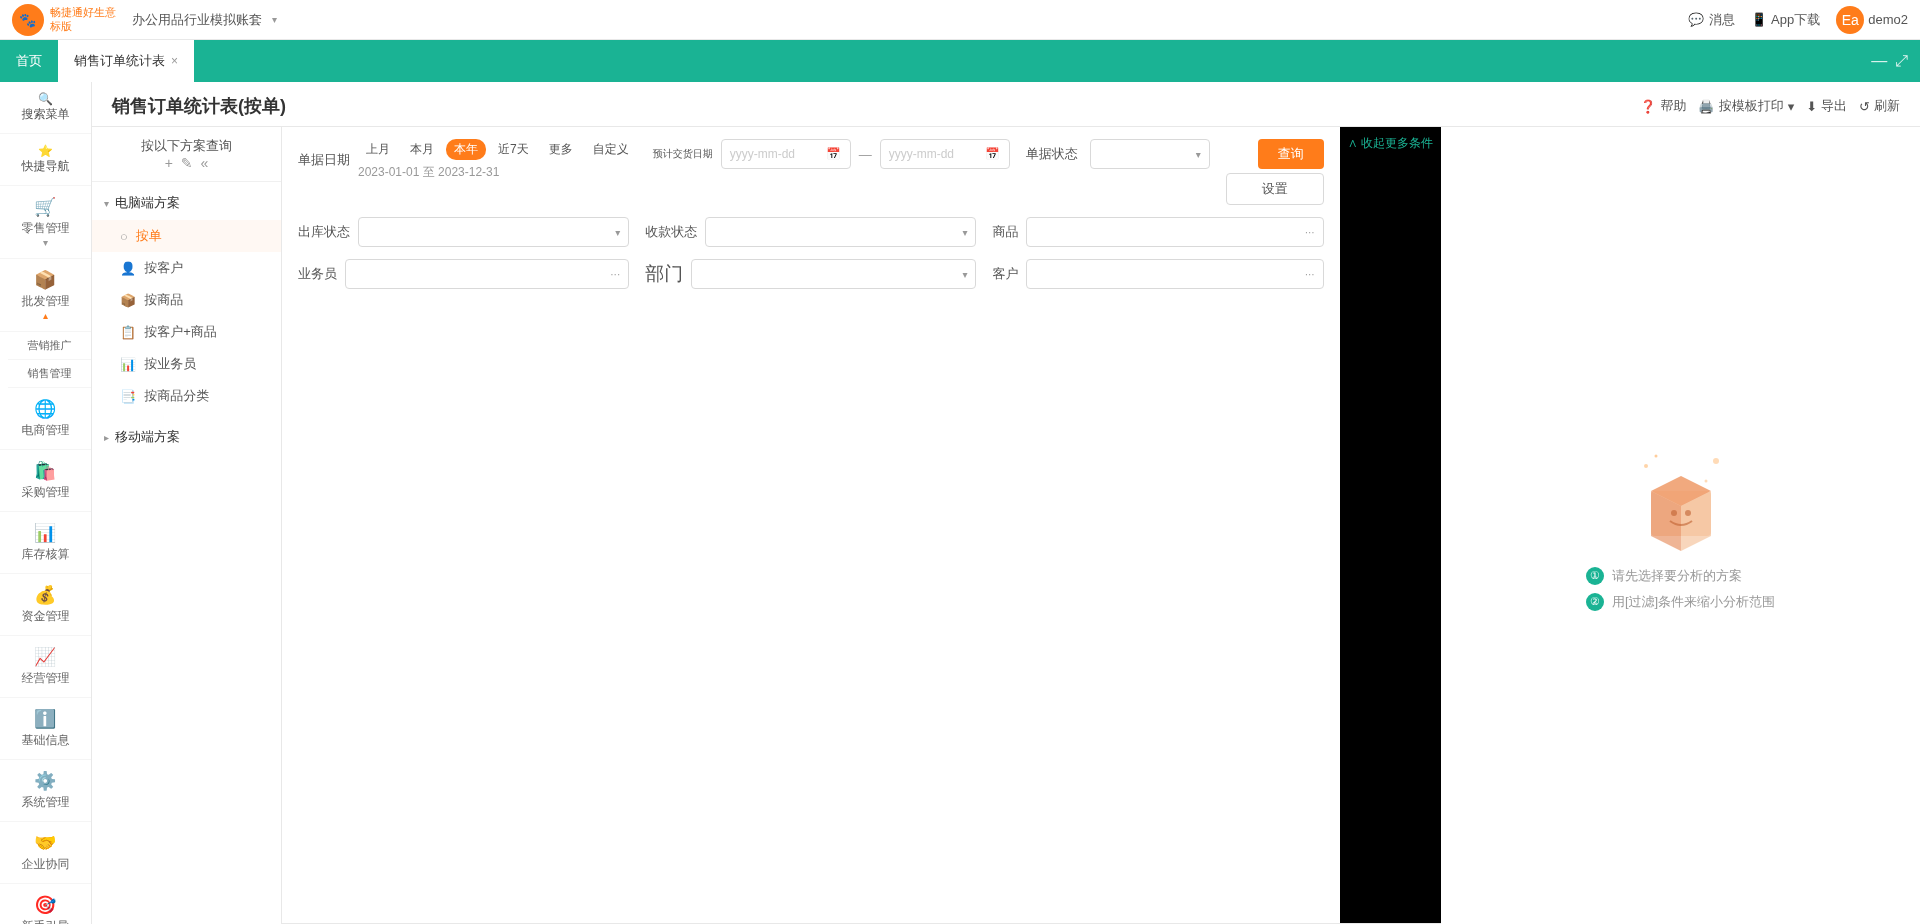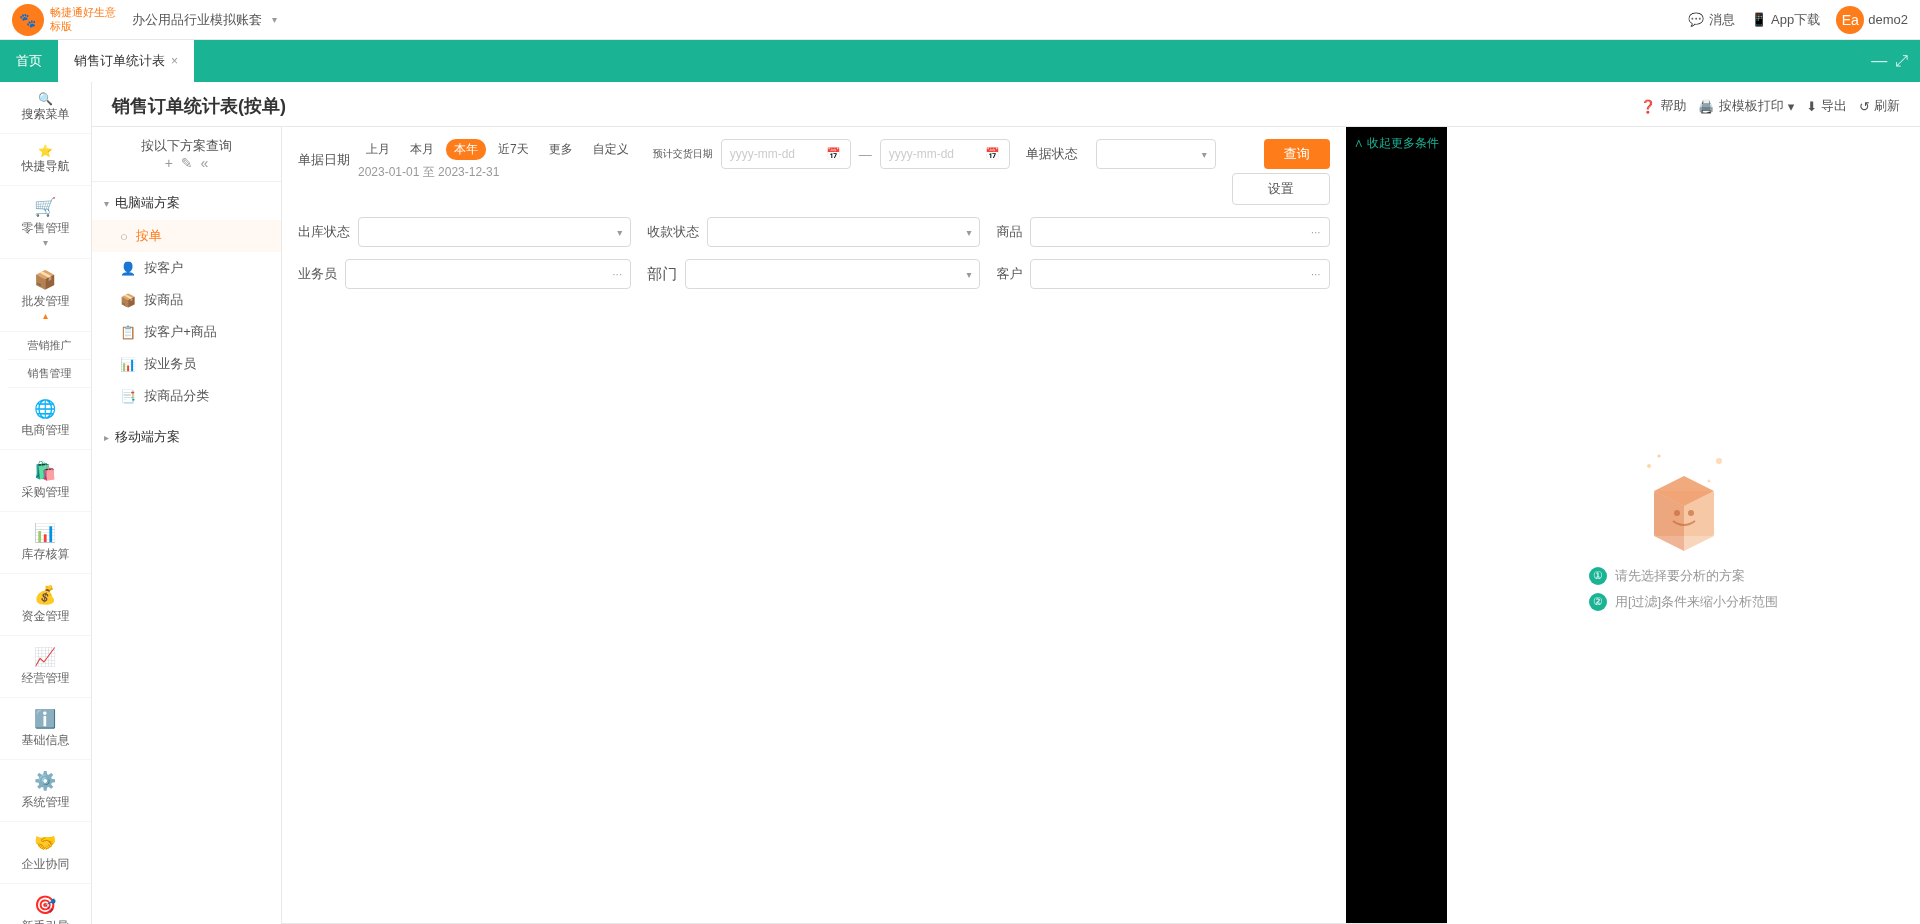--- a/index.html
+++ b/index.html
@@ -304,21 +304,21 @@
                 <span style="color:#ccc;">yyyy-mm-dd</span>
                 <span style="color:#999;">📅</span>
               </div>
               <span style="color:#999;">—</span>
               <div class="date-input">
                 <span style="color:#ccc;">yyyy-mm-dd</span>
                 <span style="color:#999;">📅</span>
               </div>
             </div>
 
-            <div style="display:flex; align-items:center; gap:18px; flex:1;">
+            <div style="display:flex; align-items:center; gap:12px; flex:1;">
               <span style="color:#555;font-size:13px;white-space:nowrap;">单据状态</span>
               <div class="filter-select" style="min-width:120px;">
                 <span style="color:#ccc;"></span>
                 <span class="arrow">▾</span>
               </div>
             </div>
 
             <div class="filter-top-right">
               <button class="btn-query">查询</button>
               <button class="btn-setting">设置</button>
@@ -351,21 +351,21 @@
 
           <div style="display:flex; gap:16px; align-items:center;">
             <div style="display:flex; align-items:center; gap:8px; flex:1;">
               <span style="color:#555;font-size:13px;white-space:nowrap;">业务员</span>
               <div class="filter-select">
                 <span style="color:#ccc;"></span>
                 <span class="arrow" style="color:#999;">···</span>
               </div>
             </div>
             <div style="display:flex; align-items:center; gap:8px; flex:1;">
-              <span style="color:#555;font-size:15px;white-space:nowrap;">部门</span>
+              <span style="color:#555;font-size:19px;white-space:nowrap;">部门</span>
               <div class="filter-select">
                 <span style="color:#ccc;"></span>
                 <span class="arrow">▾</span>
               </div>
             </div>
             <div style="display:flex; align-items:center; gap:8px; flex:1;">
               <span style="color:#555;font-size:13px;white-space:nowrap;">客户</span>
               <div class="filter-select">
                 <span style="color:#ccc;"></span>
                 <span class="arrow" style="color:#999;">···</span>

